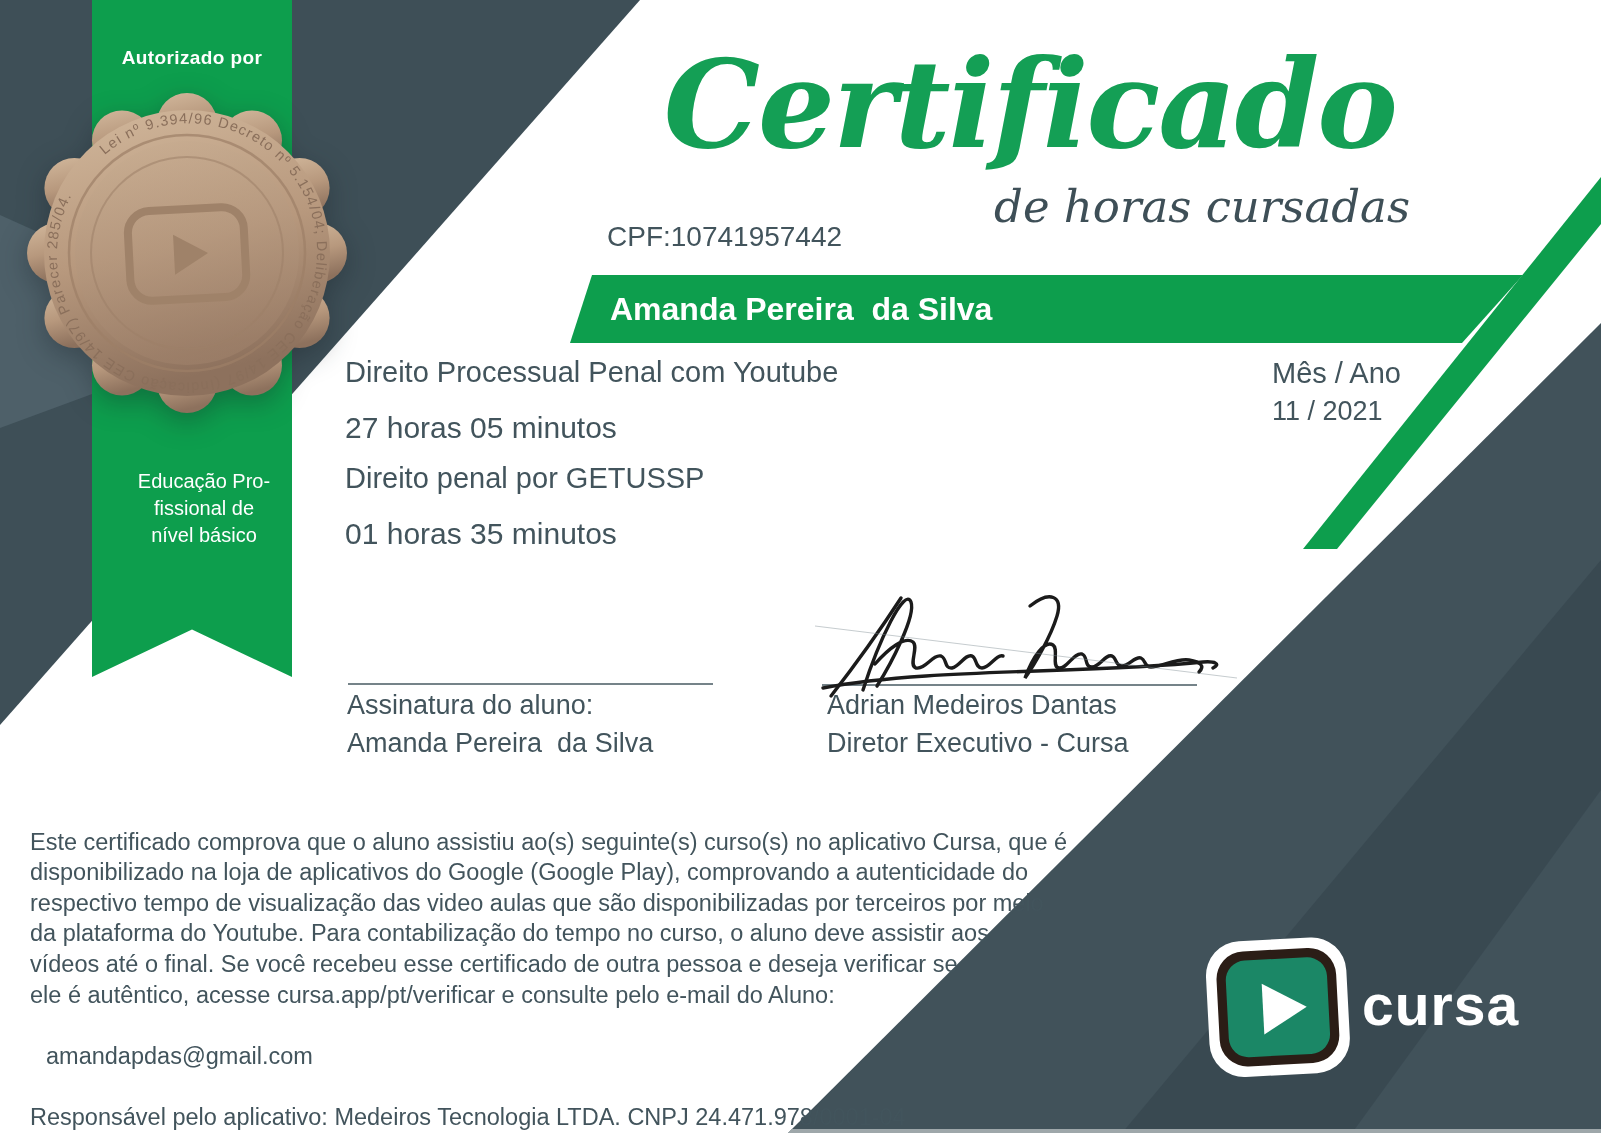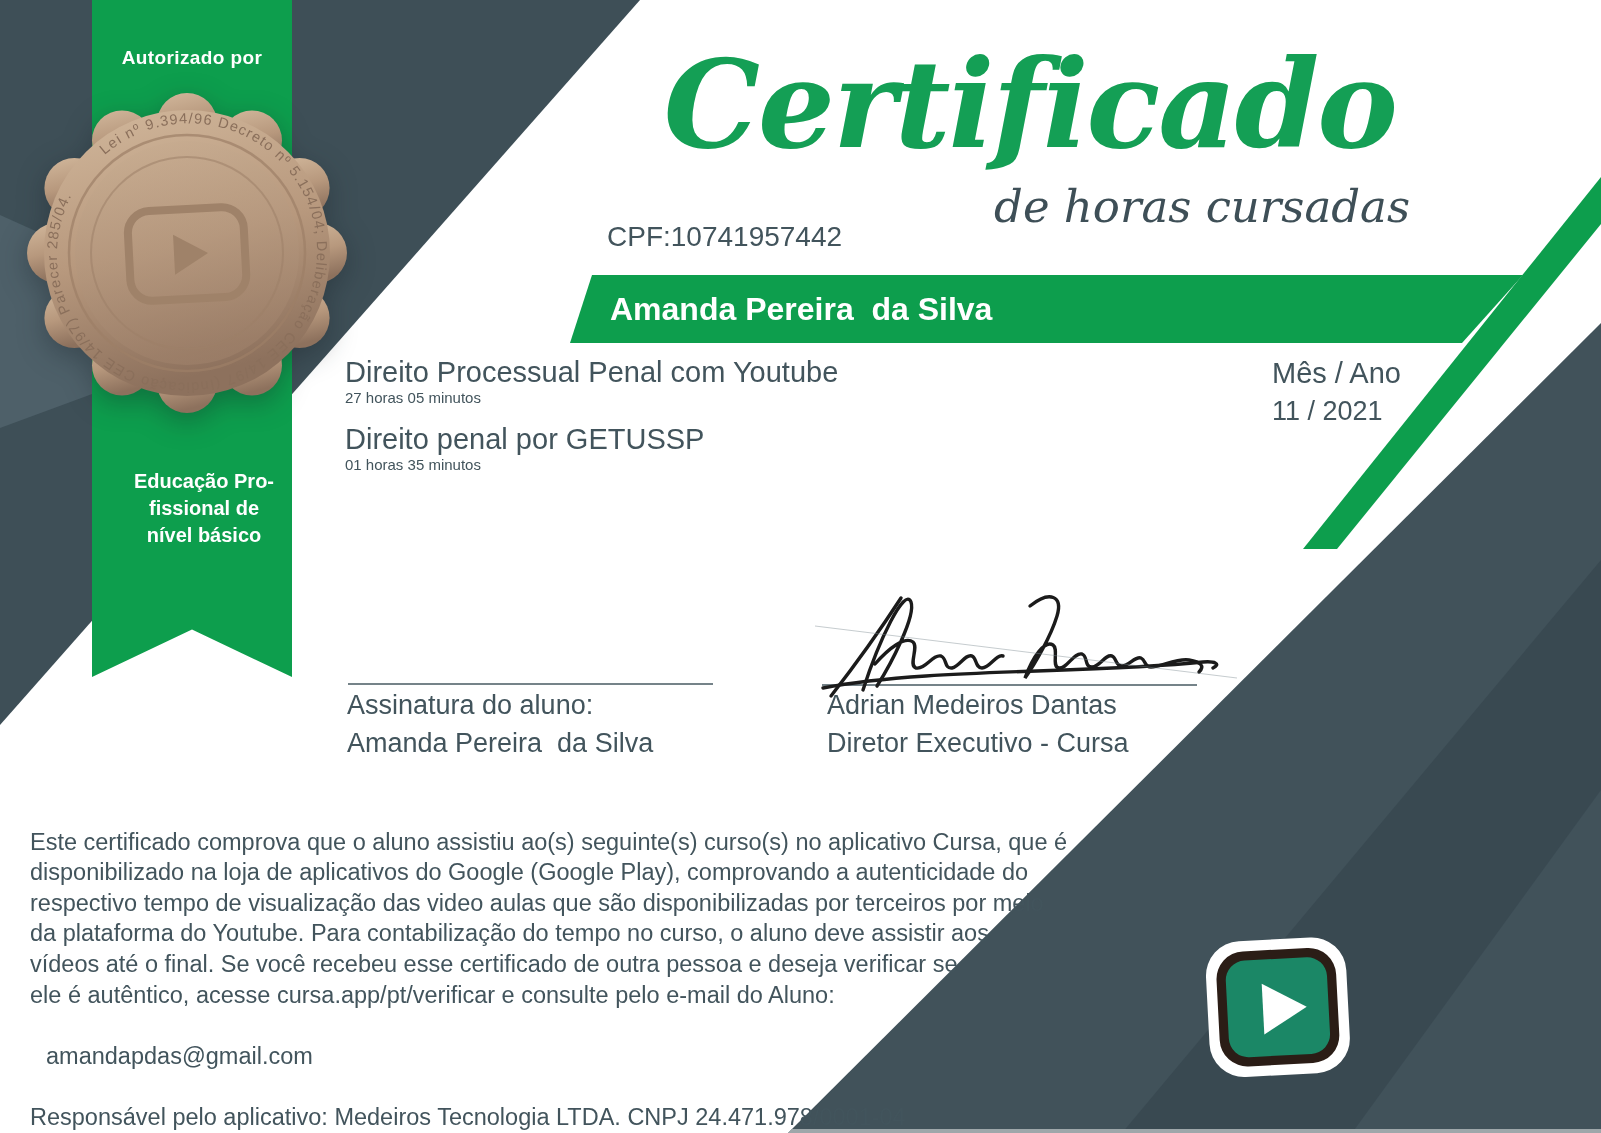--- a/index.html
+++ b/index.html
@@ -17,34 +17,34 @@
   .band-br{background:var(--slate-band);opacity:.55;
            clip-path:polygon(1601px 560px,1601px 790px,1352px 1133px,1122px 1133px);}
   .strip-bottom{background:var(--strip);clip-path:polygon(792px 1129px,1601px 1129px,1601px 1133px,788px 1133px);}
   .banner-shape{background:var(--green);clip-path:polygon(592px 275px,1523px 275px,1462px 343px,570px 343px);}
   .stripe-shape{background:var(--green);clip-path:polygon(1601px 177px,1601px 224px,1337px 549px,1303px 549px);}
   .ribbon{position:absolute;left:92px;top:0;width:200px;height:677px;background:var(--green);
           clip-path:polygon(0 0,100% 0,100% 100%,50% 93%,0 100%);}
   .authorized{position:absolute;left:92px;top:47px;width:200px;text-align:center;color:#fff;
               font-size:19px;font-weight:bold;letter-spacing:.4px;}
   .ribbon-caption{position:absolute;left:92px;top:468px;width:224px;text-align:center;color:#fff;
-              font-size:20px;font-weight:bold;line-height:1.35;white-space:pre-line;}
+              font-size:20px;font-weight:normal;line-height:1.35;white-space:pre-line;}
   .seal{position:absolute;left:17px;top:83px;filter:drop-shadow(0 8px 14px rgba(20,30,35,.35));}
   .title{position:absolute;top:44px;right:205px;color:var(--title-green);
          font-family:"DejaVu Serif","Liberation Serif",serif;font-style:italic;font-weight:bold;
          font-size:121px;line-height:1;letter-spacing:-2px;}
   .subtitle{position:absolute;top:180px;right:191px;color:var(--slate);
          font-family:"DejaVu Serif","Liberation Serif",serif;font-style:italic;font-size:45px;}
   .cpf{position:absolute;left:607px;top:221px;color:var(--text-slate);font-size:28px;}
   .student-name{position:absolute;left:610px;top:291px;color:#fff;font-size:32px;font-weight:bold;
                 white-space:pre;z-index:6;}
   .courses{position:absolute;left:345px;top:356px;color:var(--text-slate);}
   .course{margin-bottom:17px;}
   .course-title{font-size:29px;}
-  .course-duration{font-size:15px;margin-top:0;}
+  .course-duration{font-size:30px;margin-top:22px;}
   .date-block{position:absolute;left:1272px;top:357px;color:var(--text-slate);}
   .date-label{font-size:29px;}
   .date-value{font-size:27px;margin-top:6px;}
   .sigline{position:absolute;height:2px;background:#5D6D74;opacity:.85;}
   .sig-left-line{left:348px;top:683px;width:365px;}
   .sig-right-line{left:822px;top:684px;width:375px;}
   .sig-label{position:absolute;color:var(--text-slate);font-size:27px;line-height:1.2;}
   .sig-left{left:347px;top:689px;}
   .sig-right{left:827px;top:689px;}
   .sig-label div{margin-bottom:6px;white-space:pre;}
@@ -171,14 +171,15 @@
   </div>
 
   <svg class="logo" width="152" height="152" viewBox="0 0 132 132">
     <g transform="rotate(-3 66 66)">
       <rect x="4" y="8" width="122" height="118" rx="30" fill="#ffffff"></rect>
       <rect x="13" y="17" width="104" height="100" rx="24" fill="#2B1D16"></rect>
       <rect x="21" y="25" width="88" height="84" rx="17" fill="#1B8766"></rect>
       <path d="M 52 46 L 52 90 L 90 68 Z" fill="#ffffff"></path>
     </g>
   </svg>
+  <div class="logo-text">cursa</div>
 
 </div>
 
 </body></html>

